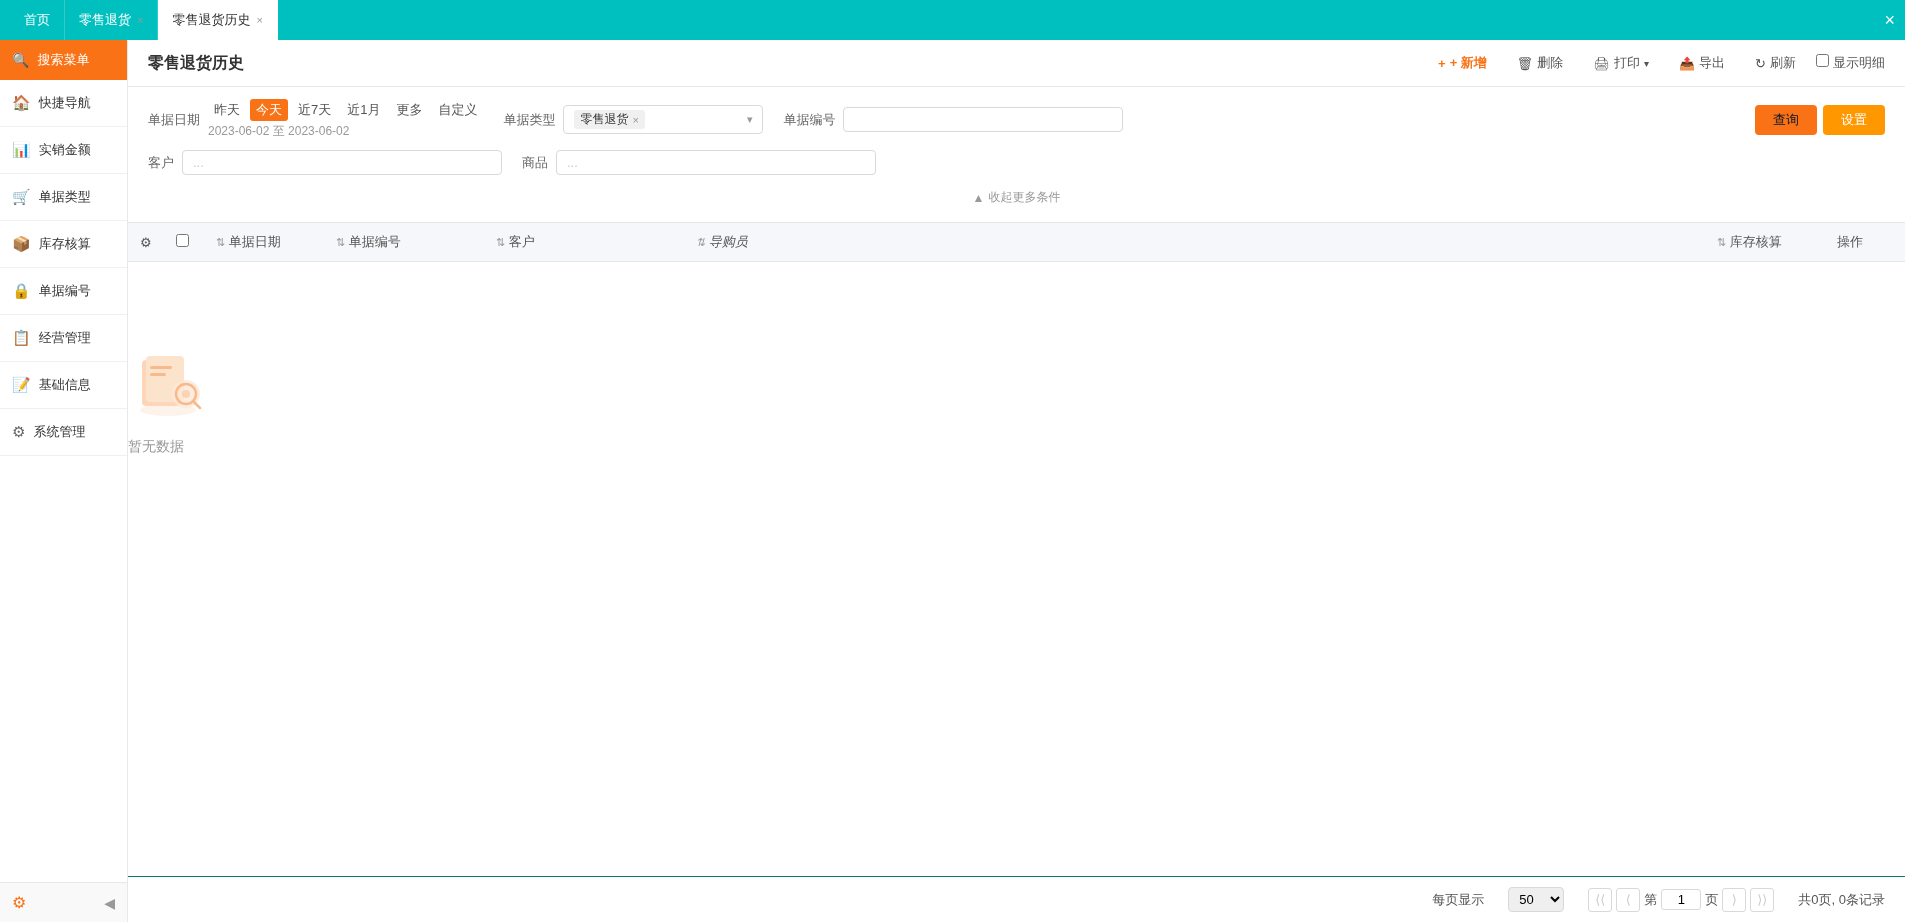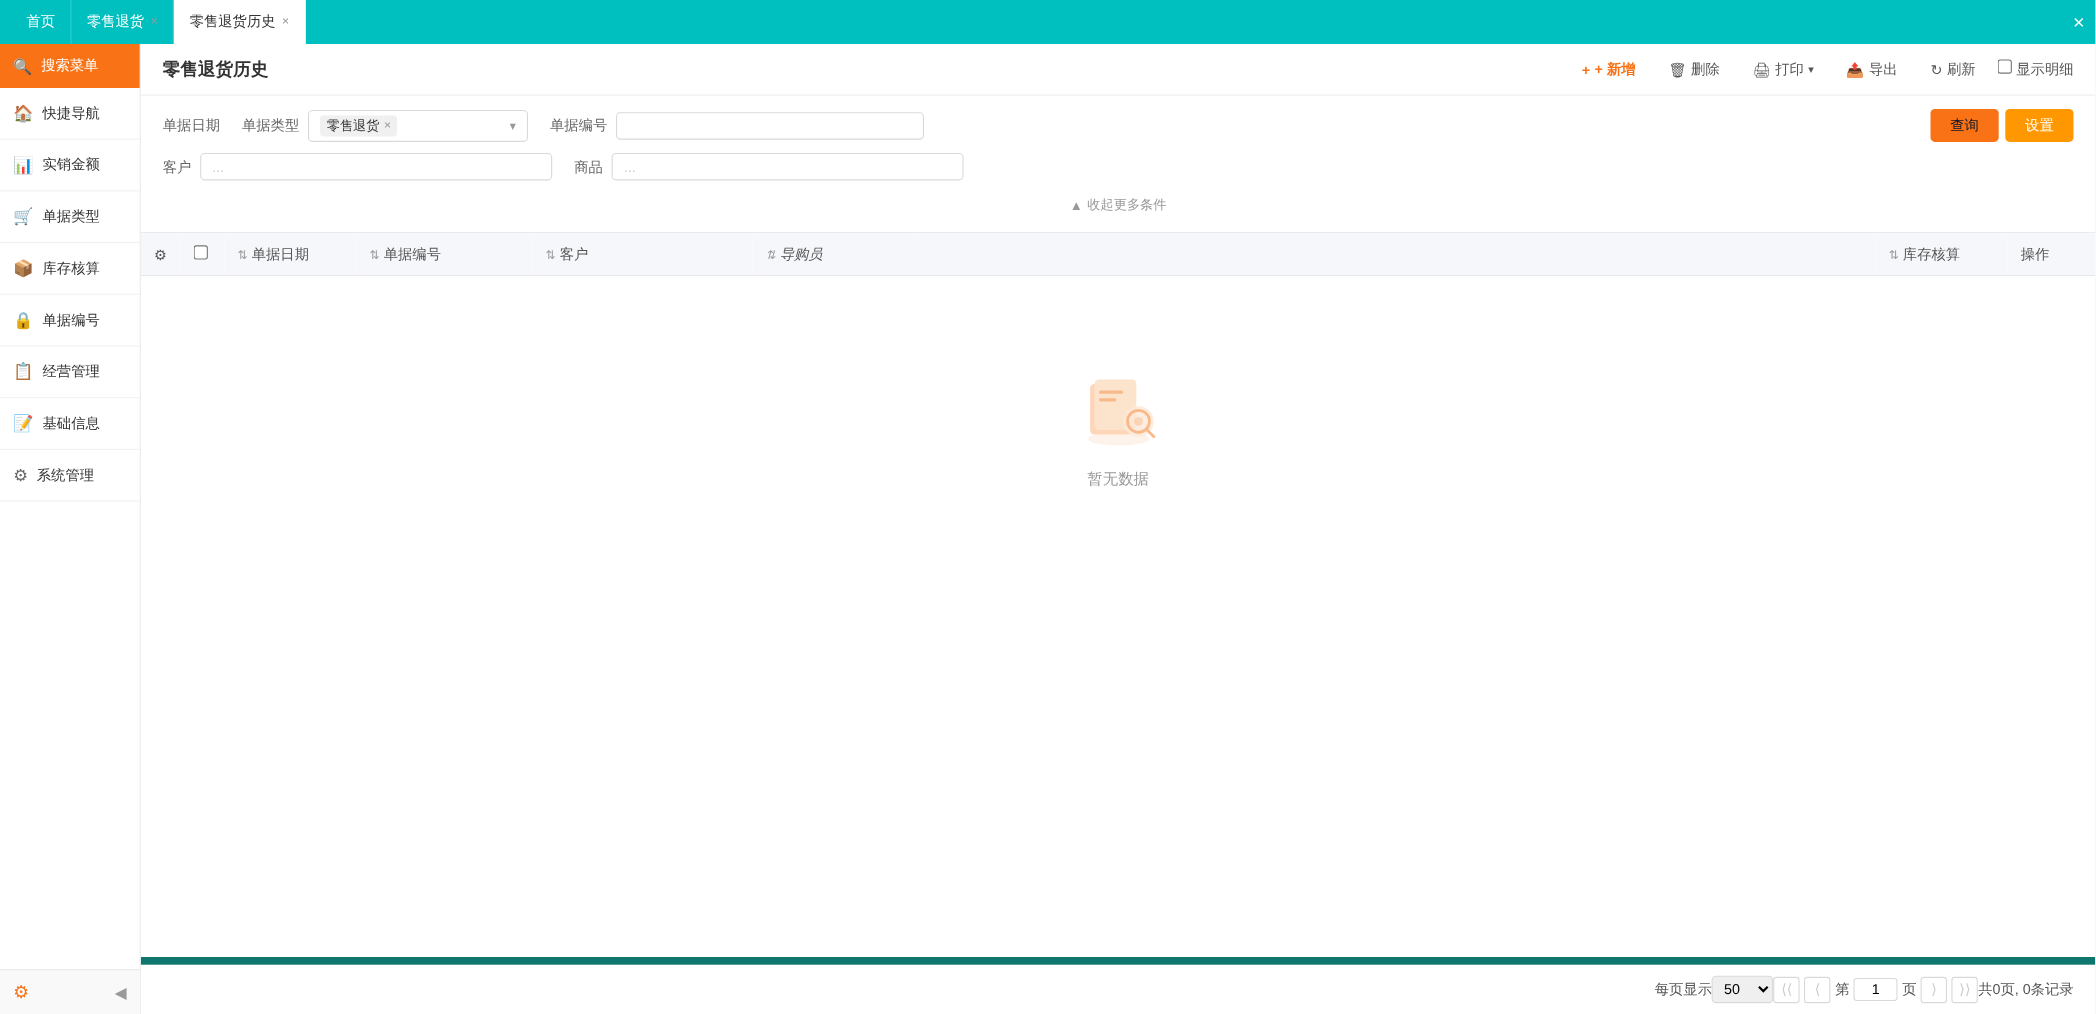--- a/index.html
+++ b/index.html
@@ -66,27 +66,27 @@
     .col-check { width: 40px; text-align: center; }
     .col-settings { width: 36px; text-align: center; }
     .col-date { width: 120px; }
     .col-num { width: 160px; }
     .col-customer { width: 200px; }
     .col-guide { width: 150px; font-style: italic; }
     .col-amount { width: 120px; text-align: right; }
     .col-action { width: 80px; text-align: center; }
 
     
-    .empty-state { display: flex; flex-direction: column; align-items: center; justify-content: center; padding: 80px 0; }
+    .empty-state { display: flex; flex-direction: column; justify-content: center; padding: 80px 0; }
     .empty-icon { width: 80px; height: 80px; margin-bottom: 16px; position: relative; }
     .empty-icon svg { width: 80px; height: 80px; }
     .empty-text { color: #999; font-size: 14px; }
 
     
-    .pagination-bar { background: white; border-top: 7px solid #0f766e; padding: 10px 20px; display: flex; align-items: center; justify-content: flex-end; gap: 0; flex-shrink: 0; }
+    .pagination-bar { background: white; border-top: 1px solid #0f766e; padding: 10px 20px; display: flex; align-items: center; justify-content: flex-end; gap: 24px; flex-shrink: 0; }
     .pagination-bar .per-page-label { color: #555; font-size: 13px; }
     .per-page-select { border: 1px solid #d9d9d9; border-radius: 4px; padding: 3px 6px; font-size: 13px; cursor: pointer; }
     .page-nav { display: flex; align-items: center; gap: 4px; }
     .page-nav-btn { width: 24px; height: 24px; display: flex; align-items: center; justify-content: center; cursor: pointer; color: #555; font-size: 13px; border: 1px solid #d9d9d9; border-radius: 3px; background: white; }
     .page-nav-btn.disabled { color: #ccc; cursor: not-allowed; }
     .page-input { width: 40px; border: 1px solid #d9d9d9; border-radius: 3px; text-align: center; padding: 2px 4px; font-size: 13px; }
     .page-info { color: #555; font-size: 13px; }
   </style>
 </head>
 <body>
@@ -186,20 +186,31 @@
           <span>显示明细</span>
         </label>
       </div>
     </div>
 
     <div class="filter-area">
       <div class="filter-row">
 
         <div class="filter-item">
           <span class="filter-label">单据日期</span>
+          <div style="display:flex; flex-direction:column;">
+            <div class="date-shortcuts">
+              <span class="date-shortcut">昨天</span>
+              <span class="date-shortcut active">今天</span>
+              <span class="date-shortcut">近7天</span>
+              <span class="date-shortcut">近1月</span>
+              <span class="date-shortcut">更多</span>
+              <span class="date-shortcut">自定义</span>
+            </div>
+            <div class="date-range">2023-06-02 至 2023-06-02</div>
+          </div>
         </div>
 
         <div class="filter-item">
           <span class="filter-label">单据类型</span>
           <div class="filter-select">
             <span class="tag">
               <span>零售退货</span>
               <span class="tag-close">×</span>
             </span>
             <span class="dropdown-arrow">▾</span>

